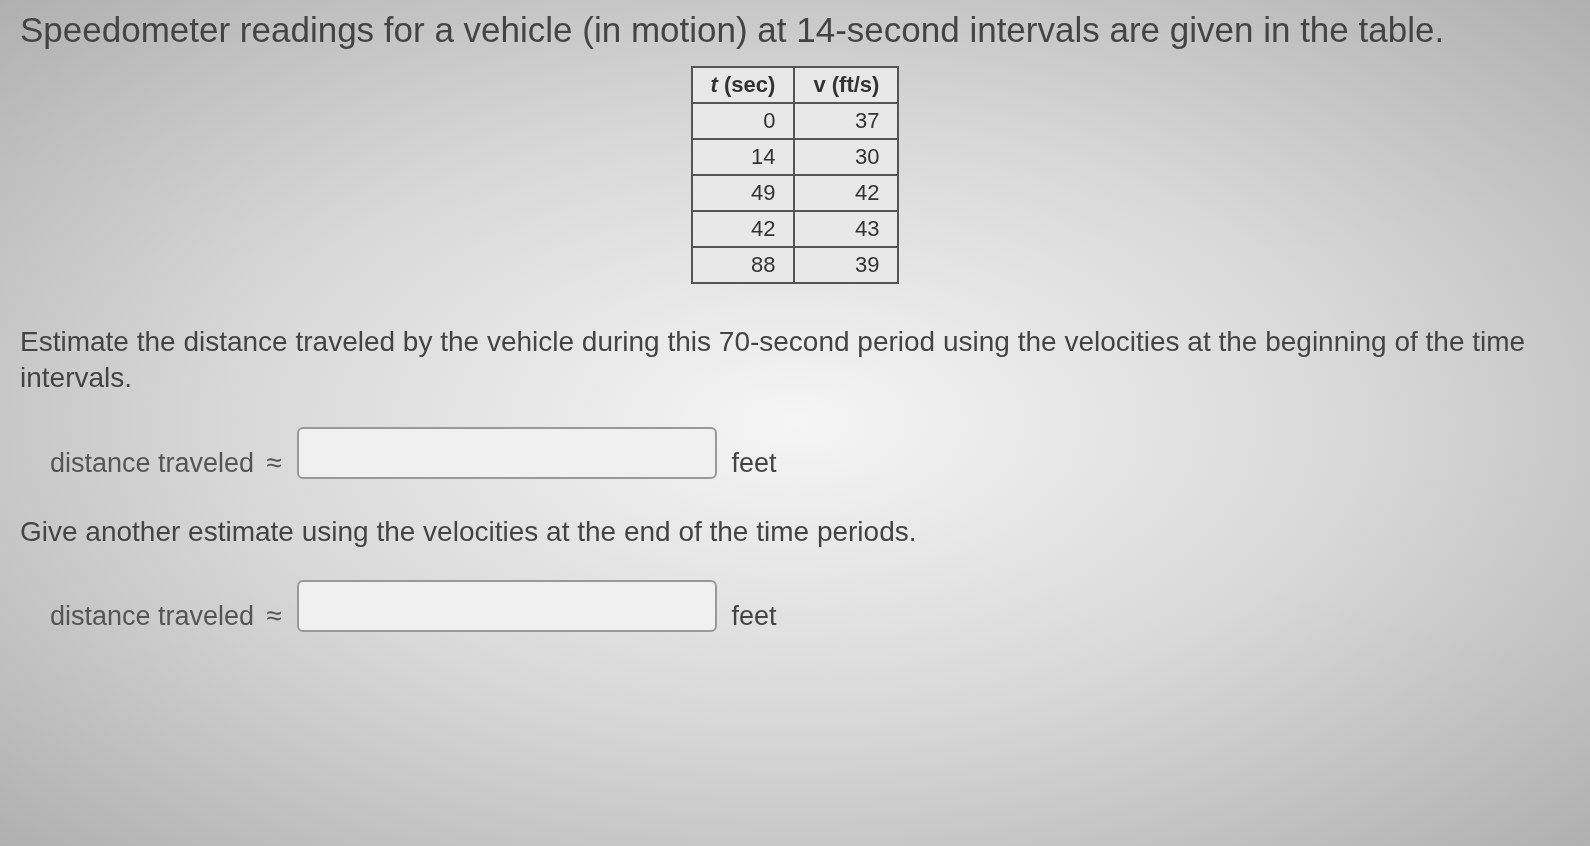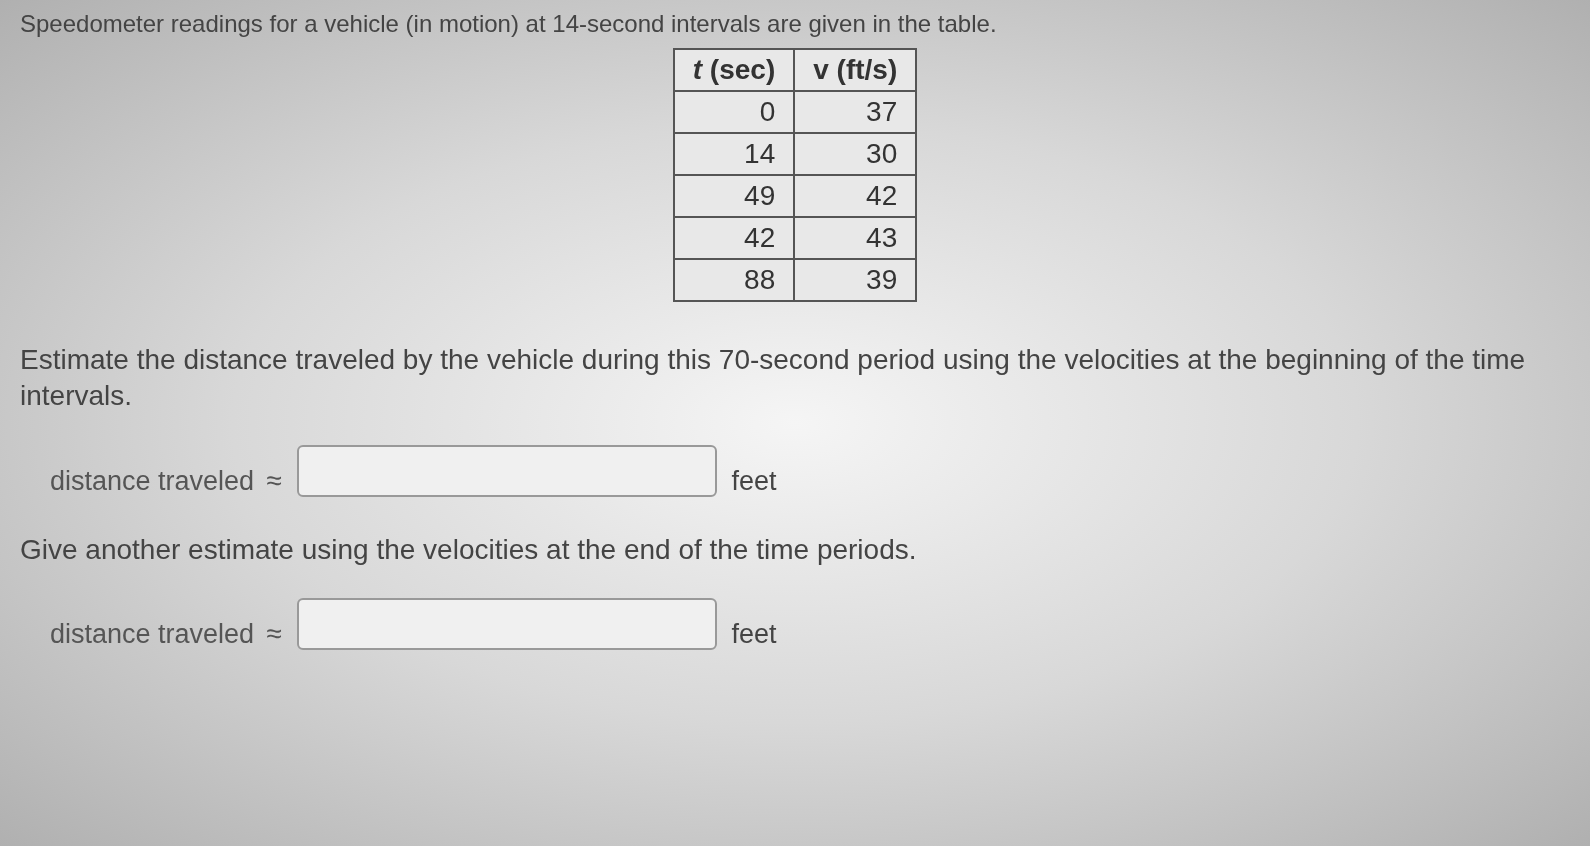--- a/index.html
+++ b/index.html
@@ -9,35 +9,35 @@
     }
     body {
       font-family: 'Segoe UI', Tahoma, Arial, sans-serif;
       background: radial-gradient(ellipse at center, #f5f5f5 0%, #d8d8d8 50%, #b0b0b0 100%);
       width: 1590px;
       height: 846px;
       padding: 10px 20px;
       color: #333;
     }
     .problem-intro {
-      font-size: 24px;
+      font-size: 35px;
       color: #444;
-      margin-bottom: 10px;
+      margin-bottom: 16px;
       font-weight: 400;
     }
     .data-table {
       border-collapse: collapse;
       margin: 0 auto 40px auto;
       background: #e8e8e8;
     }
     .data-table th, .data-table td {
       border: 2px solid #555;
       padding: 4px 18px;
       text-align: right;
-      font-size: 28px;
+      font-size: 22px;
       min-width: 100px;
     }
     .data-table th {
       font-weight: bold;
       text-align: center;
       color: #333;
     }
     .question-text {
       font-size: 28px;
       color: #444;

